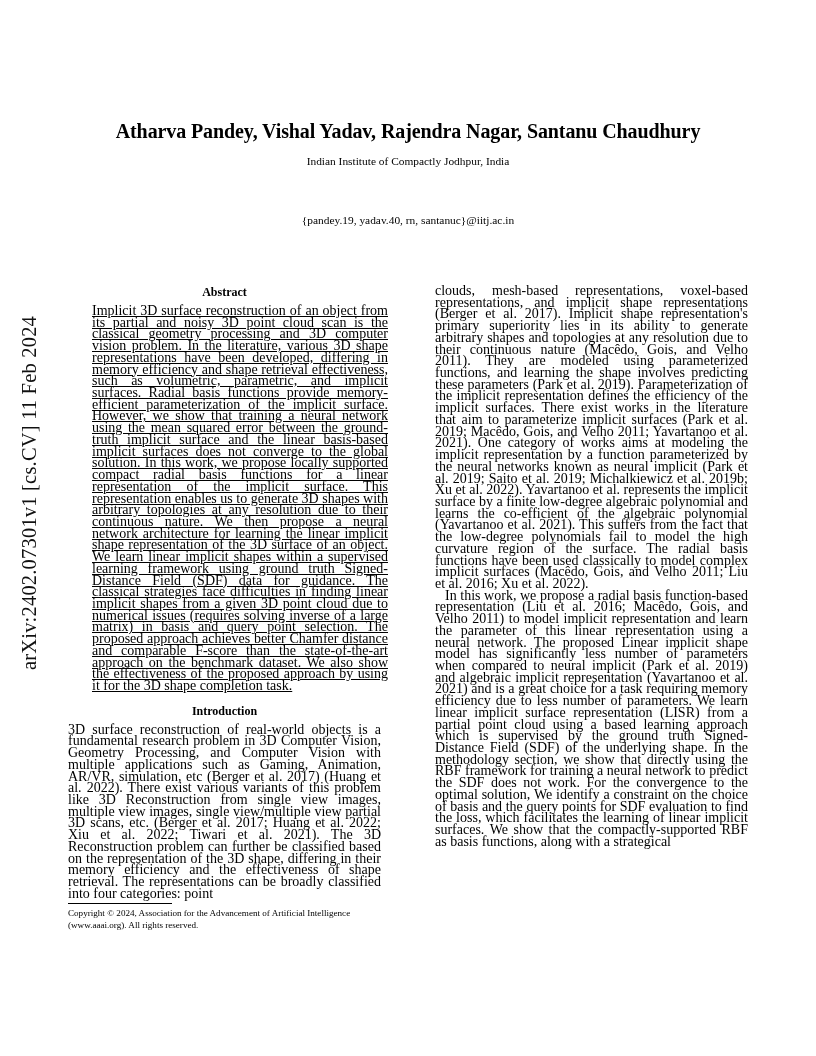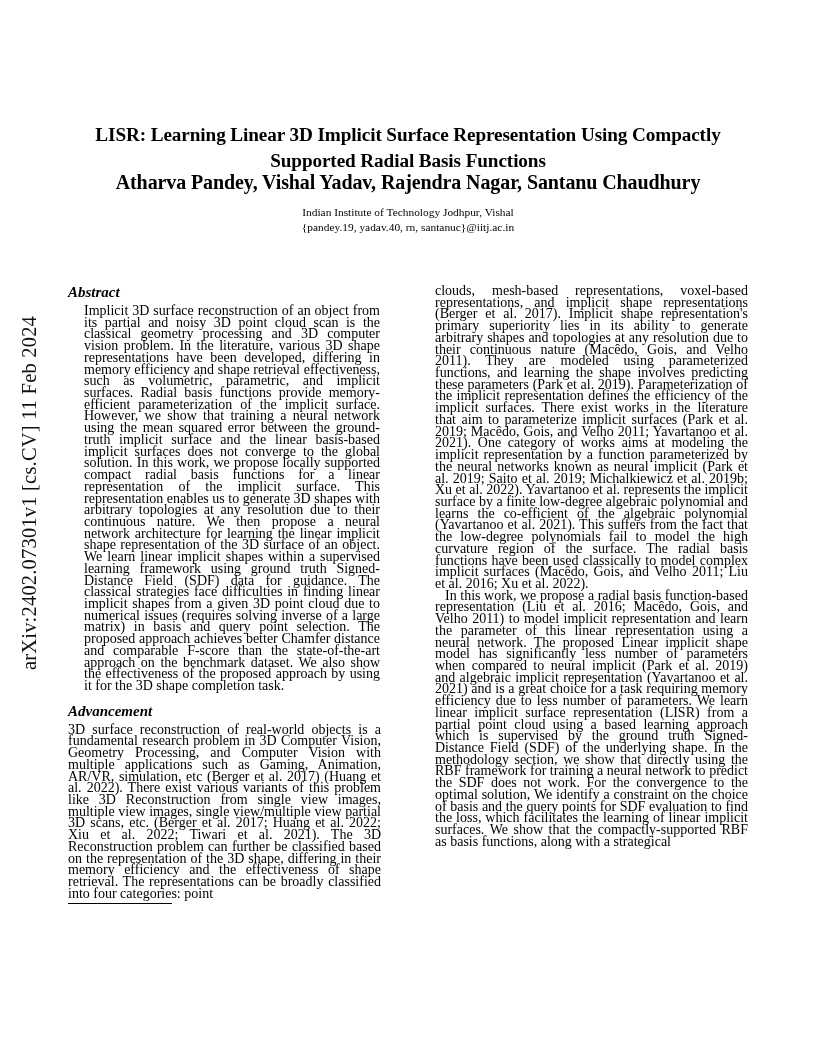--- a/index.html
+++ b/index.html
@@ -63,46 +63,47 @@
     letter-spacing: -0.1px;
   }
   #affiliation {
     margin-top: 14px;
     font-size: 11.4px;
     line-height: 14.6px;
   }
   #emails {
     font-size: 11.4px;
     line-height: 14.6px;
+    margin-top: 44px;
   }
 
   
   .column {
     position: absolute;
     top: 285px;
     width: 313px;
   }
   #left-column { left: 68px; }
   #right-column { left: 435px; }
 
   .section-heading {
-    text-align: left;
-    font-size: 15px;
+    text-align: center;
+    font-size: 12px;
     font-weight: bold;
     margin: 0 0 6px 0;
     line-height: 14px;
-    font-style: italic;
   }
   #introduction-heading {
     margin-top: 12px;
   }
 
   .abstract-body {
     width: 296px;
-    margin-left: 16px;
+    margin-left: 24px;
+    text-decoration: underline;
   }
 
   p.para {
     margin: 0;
     font-size: 14px;
     line-height: 11.72px;
     text-align: justify;
     text-justify: inter-word;
     hyphens: none;
   }
@@ -137,37 +138,37 @@
 </head>
 <body>
 
 <div id="page">
 
   <div id="arxiv-stamp">
     <span class="stamp-text">arXiv:2402.07301v1  [cs.CV]  11 Feb 2024</span>
   </div>
 
   <div id="title-block">
-    <h1 id="paper-title">LISR: Learning Linear 3D Implicit Surface Representation Using Compactly Supported Radial Basis Functions</h1>
     <div id="author-list">Atharva Pandey, Vishal Yadav, Rajendra Nagar, Santanu Chaudhury</div>
-    <div id="affiliation">Indian Institute of Technology Jodhpur, Vishal</div>
+    <div id="affiliation">Indian Institute of Compactly Jodhpur, India</div>
     <div id="emails">{pandey.19, yadav.40, rn, santanuc}@iitj.ac.in</div>
   </div>
 
   <div class="column" id="left-column">
     <div class="section-heading">Abstract</div>
     <div class="abstract-body">
       <p class="para noindent">Implicit 3D surface reconstruction of an object from its partial and noisy 3D point cloud scan is the classical geometry processing and 3D computer vision problem. In the literature, various 3D shape representations have been developed, differing in memory efficiency and shape retrieval effectiveness, such as volumetric, parametric, and implicit surfaces. Radial basis functions provide memory-efficient parameterization of the implicit surface. However, we show that training a neural network using the mean squared error between the ground-truth implicit surface and the linear basis-based implicit surfaces does not converge to the global solution. In this work, we propose locally supported compact radial basis functions for a linear representation of the implicit surface. This representation enables us to generate 3D shapes with arbitrary topologies at any resolution due to their continuous nature. We then propose a neural network architecture for learning the linear implicit shape representation of the 3D surface of an object. We learn linear implicit shapes within a supervised learning framework using ground truth Signed-Distance Field (SDF) data for guidance. The classical strategies face difficulties in finding linear implicit shapes from a given 3D point cloud due to numerical issues (requires solving inverse of a large matrix) in basis and query point selection. The proposed approach achieves better Chamfer distance and comparable F-score than the state-of-the-art approach on the benchmark dataset. We also show the effectiveness of the proposed approach by using it for the 3D shape completion task.</p>
     </div>
-    <div class="section-heading" id="introduction-heading">Advancement</div>
+    <div class="section-heading" id="introduction-heading">Introduction</div>
     <p class="para noindent">3D surface reconstruction of real-world objects is a fundamental research problem in 3D Computer Vision, Geometry Processing, and Computer Vision with multiple applications such as Gaming, Animation, AR/VR, simulation, etc (Berger et al. 2017) (Huang et al. 2022). There exist various variants of this problem like 3D Reconstruction from single view images, multiple view images, single view/multiple view partial 3D scans, etc. (Berger et al. 2017; Huang et al. 2022; Xiu et al. 2022; Tiwari et al. 2021). The 3D Reconstruction problem can further be classified based on the representation of the 3D shape, differing in their memory efficiency and the effectiveness of shape retrieval. The representations can be broadly classified into four categories: point</p>
   </div>
 
   <div class="column" id="right-column">
     <p class="para noindent">clouds, mesh-based representations, voxel-based representations, and implicit shape representations (Berger et al. 2017). Implicit shape representation's primary superiority lies in its ability to generate arbitrary shapes and topologies at any resolution due to their continuous nature (Macêdo, Gois, and Velho 2011). They are modeled using parameterized functions, and learning the shape involves predicting these parameters (Park et al. 2019). Parameterization of the implicit representation defines the efficiency of the implicit surfaces. There exist works in the literature that aim to parameterize implicit surfaces (Park et al. 2019; Macêdo, Gois, and Velho 2011; Yavartanoo et al. 2021). One category of works aims at modeling the implicit representation by a function parameterized by the neural networks known as neural implicit (Park et al. 2019; Saito et al. 2019; Michalkiewicz et al. 2019b; Xu et al. 2022). Yavartanoo et al. represents the implicit surface by a finite low-degree algebraic polynomial and learns the co-efficient of the algebraic polynomial (Yavartanoo et al. 2021). This suffers from the fact that the low-degree polynomials fail to model the high curvature region of the surface. The radial basis functions have been used classically to model complex implicit surfaces (Macêdo, Gois, and Velho 2011; Liu et al. 2016; Xu et al. 2022).</p>
     <p class="para">In this work, we propose a radial basis function-based representation (Liu et al. 2016; Macêdo, Gois, and Velho 2011) to model implicit representation and learn the parameter of this linear representation using a neural network. The proposed Linear implicit shape model has significantly less number of parameters when compared to neural implicit (Park et al. 2019) and algebraic implicit representation (Yavartanoo et al. 2021) and is a great choice for a task requiring memory efficiency due to less number of parameters. We learn linear implicit surface representation (LISR) from a partial point cloud using a based learning approach which is supervised by the ground truth Signed-Distance Field (SDF) of the underlying shape. In the methodology section, we show that directly using the RBF framework for training a neural network to predict the SDF does not work. For the convergence to the optimal solution, We identify a constraint on the choice of basis and the query points for SDF evaluation to find the loss, which facilitates the learning of linear implicit surfaces. We show that the compactly-supported RBF as basis functions, along with a strategical</p>
   </div>
 
   <div id="footnote">
     <div id="footnote-rule"></div>
+    <p id="footnote-text">Copyright © 2024, Association for the Advancement of Artificial Intelligence (www.aaai.org). All rights reserved.</p>
   </div>
 
 </div>
 
 </body></html>

